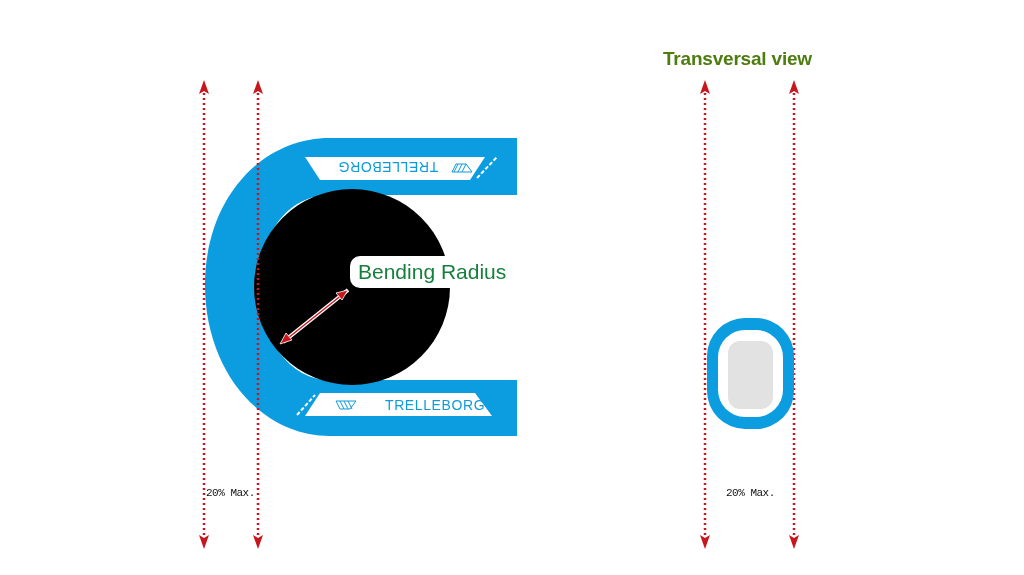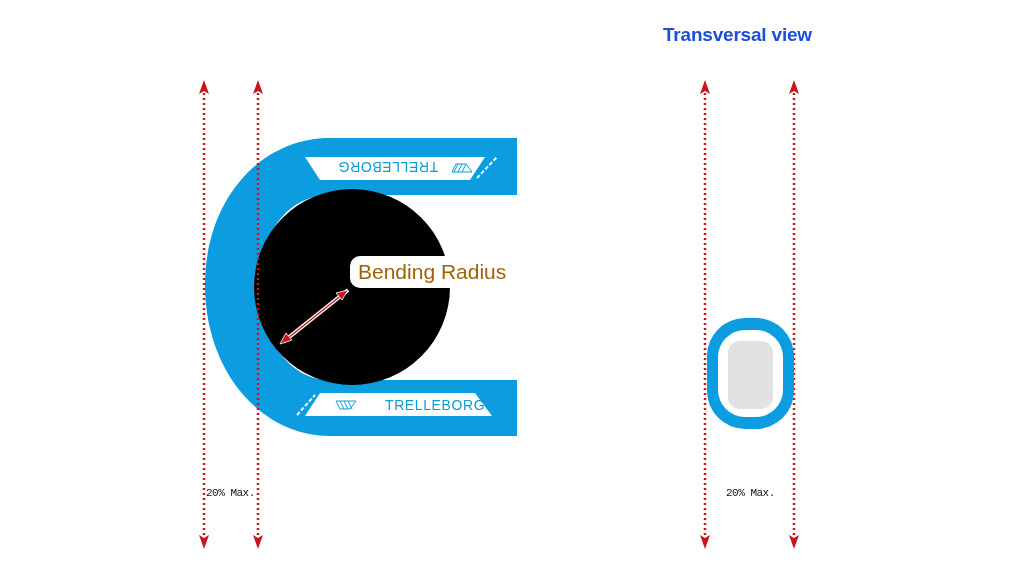--- a/index.html
+++ b/index.html
@@ -1,20 +1,20 @@
 <!DOCTYPE html>
 <html><head>
 <meta charset="utf-8">
 <style>
   html, body { margin: 0; padding: 0; background: #ffffff; }
   body { width: 1024px; height: 575px; position: relative; overflow: hidden; font-family: "Liberation Sans", sans-serif; }
   svg { position: absolute; left: 0; top: 0; }
-  .title { position: absolute; left: 663px; top: 24px; font-family: "Liberation Sans", sans-serif; font-weight: bold; font-size: 19px; color: #1d4ed8; letter-spacing: -0.2px; }
+  .title { position: absolute; left: 663px; top: 48px; font-family: "Liberation Sans", sans-serif; font-weight: bold; font-size: 19px; color: #4d7c0f; letter-spacing: -0.2px; }
   .max-label { position: absolute; font-family: Liberation Mono, monospace; font-size: 11px; color: #111; letter-spacing: -0.5px; background: #fff; }
-  .bend-label { position: absolute; left: 350px; top: 256px; height: 32px; padding: 0 8px 0 8px; background: #fff; border-radius: 10px 0 0 10px; color: #a16207; font-family: "Liberation Sans", sans-serif; font-size: 21px; line-height: 32px; white-space: nowrap; }
+  .bend-label { position: absolute; left: 350px; top: 256px; height: 32px; padding: 0 8px 0 8px; background: #fff; border-radius: 10px 0 0 10px; color: #15803d; font-family: "Liberation Sans", sans-serif; font-size: 21px; line-height: 32px; white-space: nowrap; }
   .brand { position: absolute; font-family: "Liberation Sans", sans-serif; font-size: 14px; letter-spacing: 0.6px; color: #0d9bdc; }
 </style>
 </head>
 <body>
 
 <svg width="1024" height="575" viewBox="0 0 1024 575">
   <defs>
     <marker id="arrowUp" markerWidth="10" markerHeight="12" refX="5" refY="0" orient="auto">
       <path d="M5 0 L10 12 L5 9 L0 12 Z" fill="#c8161d"></path>
     </marker>

